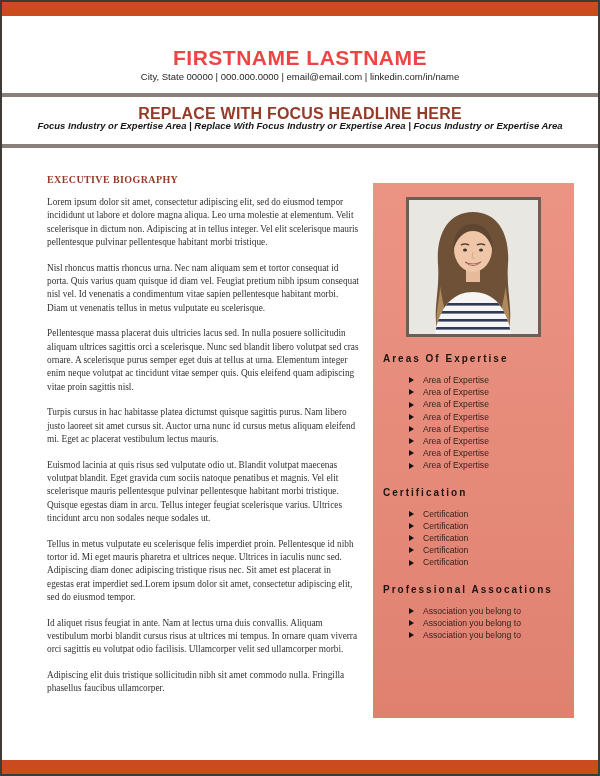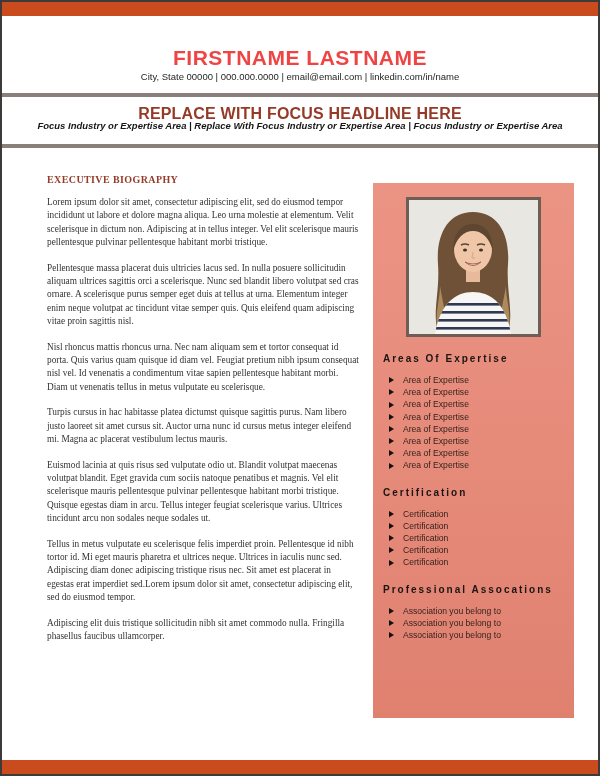--- a/index.html
+++ b/index.html
@@ -44,21 +44,21 @@
     width:129px;height:134px;margin:14px auto 0;border:3px solid #6f5e55;
     background:#e9e7e2;overflow:hidden;
   }
   .photo-frame svg{display:block;}
   .side-section{margin-top:16px;}
   .side-section + .side-section{margin-top:15px;}
   .side-title{
     margin:0 8px 10px 10px;font-size:10px;font-weight:700;
     letter-spacing:2px;color:#1c1512;
   }
-  .side-list{list-style:none;margin:0 0 10px 0;padding:0 6px 0 16px;}
+  .side-list{list-style:none;margin:0 0 10px 0;padding:0 6px 0 36px;}
   .side-item{
     display:flex;align-items:center;gap:9px;
     font-size:8.6px;line-height:12.2px;color:#35231d;
   }
   .tri{
     width:0;height:0;flex:0 0 auto;
     border-left:5px solid #14100d;
     border-top:3.5px solid transparent;
     border-bottom:3.5px solid transparent;
   }
@@ -77,25 +77,26 @@
 
   <div class="headline">REPLACE WITH FOCUS HEADLINE HERE</div>
   <div class="subheadline">Focus Industry or Expertise Area  |  Replace With Focus Industry or Expertise Area  |  Focus Industry or Expertise Area</div>
 
   <div class="divider divider-2"></div>
 
   <div class="bio">
     <h2 class="bio-title">EXECUTIVE BIOGRAPHY</h2>
     <div>
         <p class="bio-p">Lorem ipsum dolor sit amet, consectetur adipiscing elit, sed do eiusmod tempor incididunt ut labore et dolore magna aliqua. Leo urna molestie at elementum. Velit scelerisque in dictum non. Adipiscing at in tellus integer. Vel elit scelerisque mauris pellentesque pulvinar pellentesque habitant morbi tristique.</p>
+        <p class="bio-p">Nisl rhoncus mattis rhoncus urna. Nec nam aliquam sem et tortor consequat id porta. Quis varius quam quisque id diam vel. Feugiat pretium nibh ipsum consequat nisl vel. Id venenatis a condimentum vitae sapien pellentesque habitant morbi. Diam ut venenatis tellus in metus vulputate eu scelerisque.</p>
         <p class="bio-p">Pellentesque massa placerat duis ultricies lacus sed. In nulla posuere sollicitudin aliquam ultrices sagittis orci a scelerisque. Nunc sed blandit libero volutpat sed cras ornare. A scelerisque purus semper eget duis at tellus at urna. Elementum integer enim neque volutpat ac tincidunt vitae semper quis. Quis eleifend quam adipiscing vitae proin sagittis nisl.</p>
-        <p class="bio-p">Nisl rhoncus mattis rhoncus urna. Nec nam aliquam sem et tortor consequat id porta. Quis varius quam quisque id diam vel. Feugiat pretium nibh ipsum consequat nisl vel. Id venenatis a condimentum vitae sapien pellentesque habitant morbi. Diam ut venenatis tellus in metus vulputate eu scelerisque.</p>
-        <p class="bio-p">Turpis cursus in hac habitasse platea dictumst quisque sagittis purus. Nam libero justo laoreet sit amet cursus sit. Auctor urna nunc id cursus metus integer eleifend mi. Magna ac placerat vestibulum lectus mauris.</p>
+        <p class="bio-p">Turpis cursus in hac habitasse platea dictumst quisque sagittis purus. Nam libero justo laoreet sit amet cursus sit. Auctor urna nunc id cursus metus aliquam eleifend mi. Eget ac placerat vestibulum lectus mauris.</p>
         <p class="bio-p">Euismod lacinia at quis risus sed vulputate odio ut. Blandit volutpat maecenas volutpat blandit. Eget gravida cum sociis natoque penatibus et magnis. Vel elit scelerisque mauris pellentesque pulvinar pellentesque habitant morbi tristique. Quisque egestas diam in arcu. Tellus integer feugiat scelerisque varius. Ultrices tincidunt arcu non sodales neque sodales ut.</p>
         <p class="bio-p">Tellus in metus vulputate eu scelerisque felis imperdiet proin. Pellentesque id nibh tortor id. Mi eget mauris pharetra et ultrices neque. Ultrices in iaculis nunc sed. Adipiscing diam donec adipiscing tristique risus nec. Sit amet est placerat in egestas erat imperdiet sed.Lorem ipsum dolor sit amet, consectetur adipiscing elit, sed do eiusmod tempor.</p>
+        <p class="bio-p">Id aliquet risus feugiat in ante. Nam at lectus urna duis convallis. Aliquam vestibulum morbi blandit cursus risus at ultrices mi tempus. In ornare quam viverra orci sagittis eu volutpat odio facilisis. Ullamcorper velit sed ullamcorper morbi.</p>
         <p class="bio-p">Adipiscing elit duis tristique sollicitudin nibh sit amet commodo nulla. Fringilla phasellus faucibus ullamcorper.</p>
       </div>
   </div>
 
   <div class="sidebar">
     <div class="photo-frame">
       <svg width="129" height="134" viewBox="0 0 129 134" xmlns="http://www.w3.org/2000/svg">
         <rect width="129" height="134" fill="#e9e7e2"></rect>
 
         <path d="M64 12 C38 12 27 36 29 64 C31 92 23 112 29 132 L99 132 C105 112 97 92 99 64 C101 36 90 12 64 12 Z" fill="#6e5137"></path>

